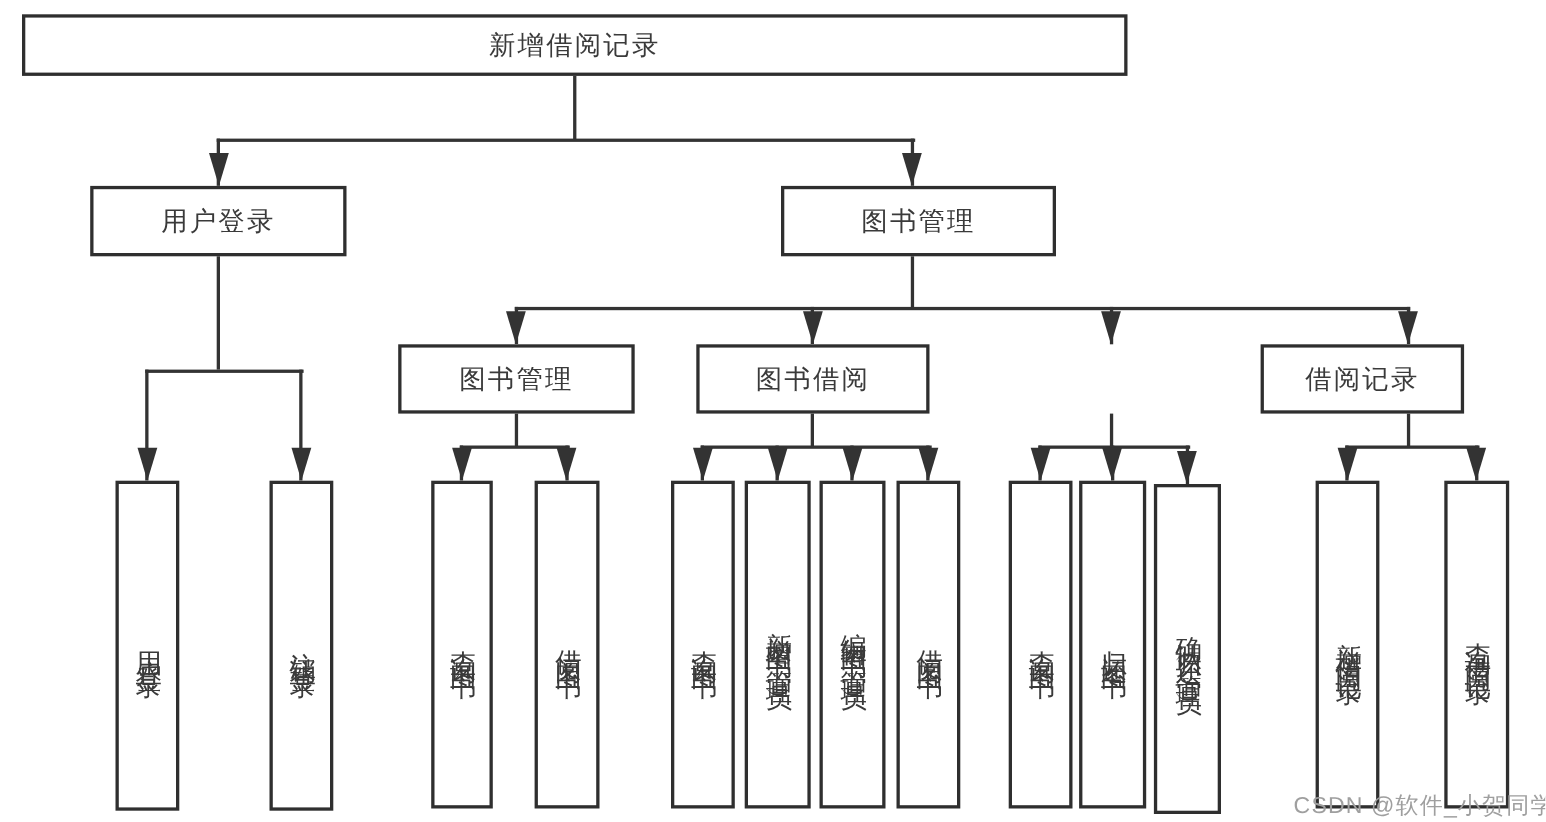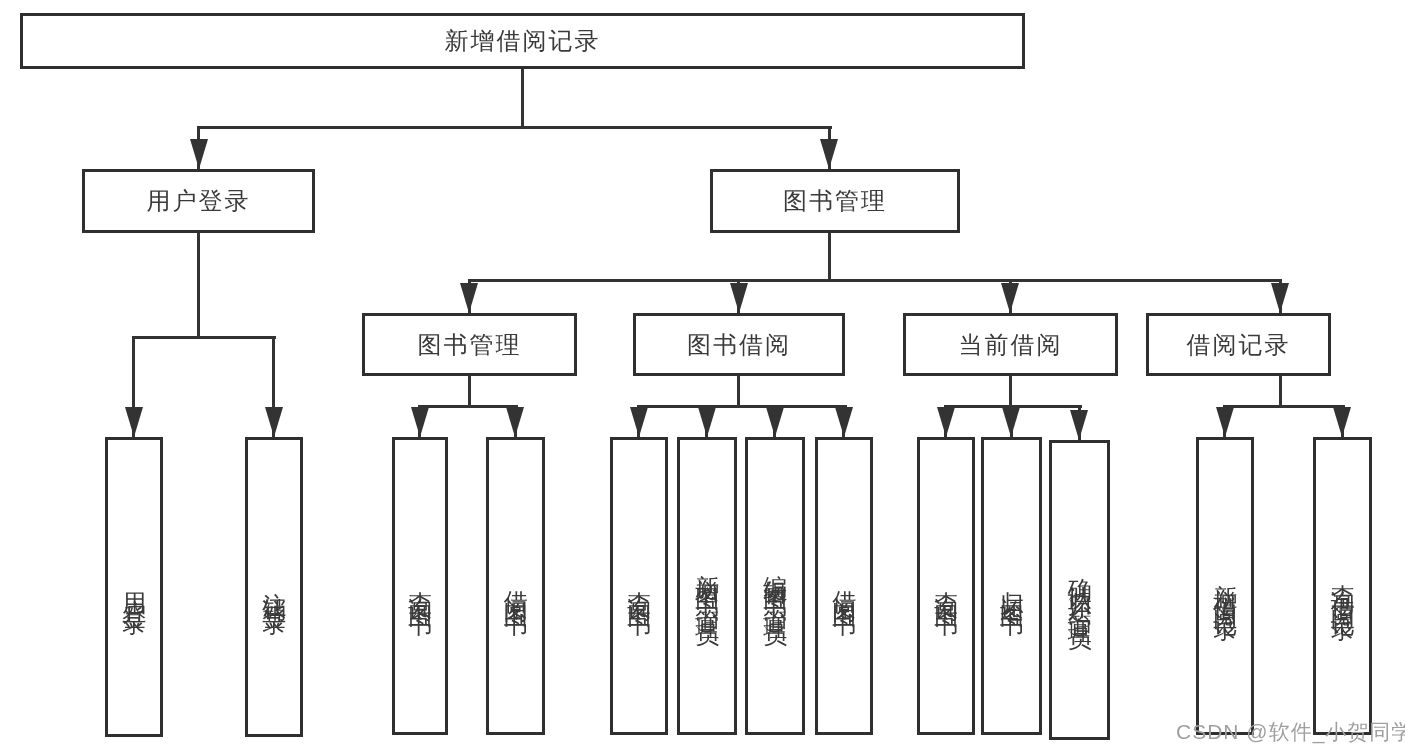--- a/index.html
+++ b/index.html
@@ -68,23 +68,20 @@
   <div class="arrow" style="left:460px;top:283px"></div>
   <div class="arrow" style="left:730px;top:283px"></div>
   <div class="arrow" style="left:1001px;top:283px"></div>
   <div class="arrow" style="left:1271px;top:283px"></div>
 
   <div class="box" style="left:362px;top:313px;width:215px;height:63px">
     <span>图书管理</span>
   </div>
   <div class="box" style="left:633px;top:313px;width:212px;height:63px">
     <span>图书借阅</span>
-  </div>
-  <div class="box" style="left:903px;top:313px;width:215px;height:63px">
-    <span>当前借阅</span>
   </div>
   <div class="box" style="left:1146px;top:313px;width:185px;height:63px">
     <span>借阅记录</span>
   </div>
 
   <div class="vline" style="left:468px;top:376px;height:30px"></div>
   <div class="hline" style="left:418px;top:405px;width:100px"></div>
   <div class="vline" style="left:418px;top:405px;height:32px"></div>
   <div class="vline" style="left:514px;top:405px;height:32px"></div>
   <div class="arrow" style="left:411px;top:407px"></div>

